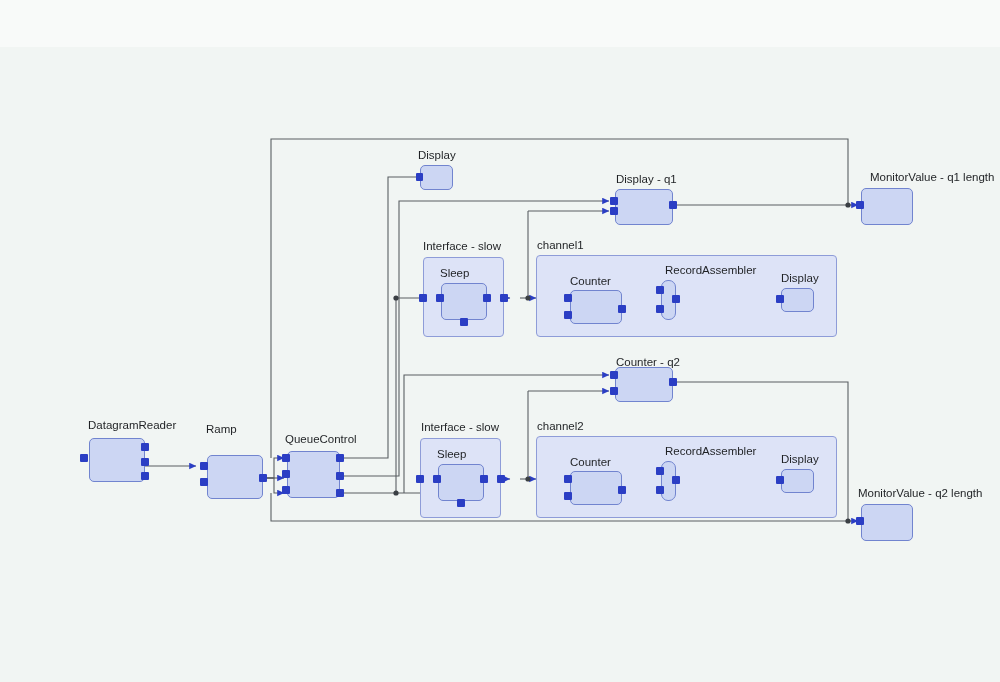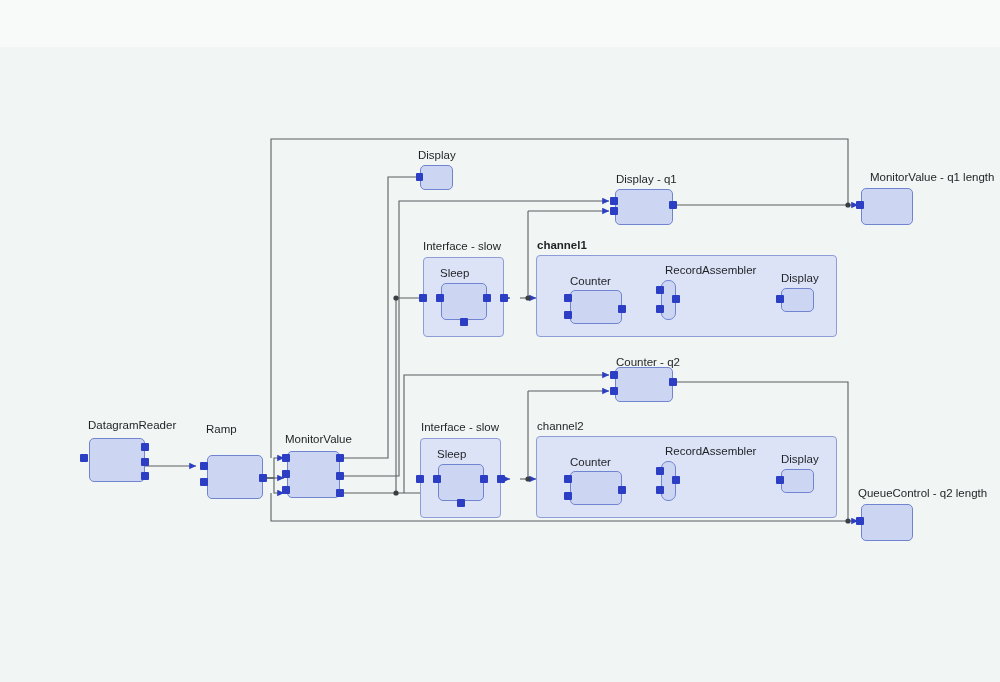--- a/index.html
+++ b/index.html
@@ -137,21 +137,21 @@
   <div class="port" style="left:141px;top:443px;"></div>
   <div class="port" style="left:141px;top:458px;"></div>
   <div class="port" style="left:141px;top:472px;"></div>
 
   <div class="label" style="left:206px;top:423px;">Ramp</div>
   <div class="node" style="left:207px;top:455px;width:56px;height:44px;"></div>
   <div class="port" style="left:200px;top:462px;"></div>
   <div class="port" style="left:200px;top:478px;"></div>
   <div class="port" style="left:259px;top:474px;"></div>
 
-  <div class="label" style="left:285px;top:433px;">MonitorValue</div>
+  <div class="label" style="left:285px;top:433px;">QueueControl</div>
   <div class="node" style="left:287px;top:451px;width:53px;height:47px;"></div>
   <div class="port" style="left:282px;top:454px;"></div>
   <div class="port" style="left:282px;top:470px;"></div>
   <div class="port" style="left:282px;top:486px;"></div>
   <div class="port" style="left:336px;top:454px;"></div>
   <div class="port" style="left:336px;top:472px;"></div>
   <div class="port" style="left:336px;top:489px;"></div>
 
   <div class="label" style="left:418px;top:149px;">Display</div>
   <div class="node" style="left:420px;top:165px;width:33px;height:25px;"></div>
@@ -166,35 +166,35 @@
   <div class="label" style="left:858px;top:171px;padding-left:12px;">MonitorValue - q1 length</div>
   <div class="node" style="left:861px;top:188px;width:52px;height:37px;"></div>
   <div class="port" style="left:856px;top:201px;"></div>
 
   <div class="label" style="left:616px;top:356px;">Counter - q2</div>
   <div class="node" style="left:615px;top:367px;width:58px;height:35px;"></div>
   <div class="port" style="left:610px;top:371px;"></div>
   <div class="port" style="left:610px;top:387px;"></div>
   <div class="port" style="left:669px;top:378px;"></div>
 
-  <div class="label" style="left:858px;top:487px;">QueueControl - q2 length</div>
+  <div class="label" style="left:858px;top:487px;">MonitorValue - q2 length</div>
   <div class="node" style="left:861px;top:504px;width:52px;height:37px;"></div>
   <div class="port" style="left:856px;top:517px;"></div>
 
   <div class="label" style="left:423px;top:240px;">Interface - slow</div>
   <div class="container" style="left:423px;top:257px;width:81px;height:80px;"></div>
   <div class="label" style="left:440px;top:267px;">Sleep</div>
   <div class="node" style="left:441px;top:283px;width:46px;height:37px;"></div>
   <div class="port" style="left:419px;top:294px;"></div>
   <div class="port" style="left:436px;top:294px;"></div>
   <div class="port" style="left:483px;top:294px;"></div>
   <div class="port" style="left:460px;top:318px;"></div>
   <div class="port" style="left:500px;top:294px;"></div>
 
-  <div class="label" style="left:537px;top:239px;font-weight:bold;">channel1</div>
+  <div class="label" style="left:537px;top:239px;">channel1</div>
   <div class="container" style="left:536px;top:255px;width:301px;height:82px;"></div>
   <div class="label" style="left:570px;top:275px;">Counter</div>
   <div class="node" style="left:570px;top:290px;width:52px;height:34px;"></div>
   <div class="port" style="left:564px;top:294px;"></div>
   <div class="port" style="left:564px;top:311px;"></div>
   <div class="port" style="left:618px;top:305px;"></div>
 
   <div class="label" style="left:665px;top:264px;">RecordAssembler</div>
   <div class="node thin" style="left:661px;top:280px;width:15px;height:40px;"></div>
   <div class="port" style="left:656px;top:286px;"></div>

